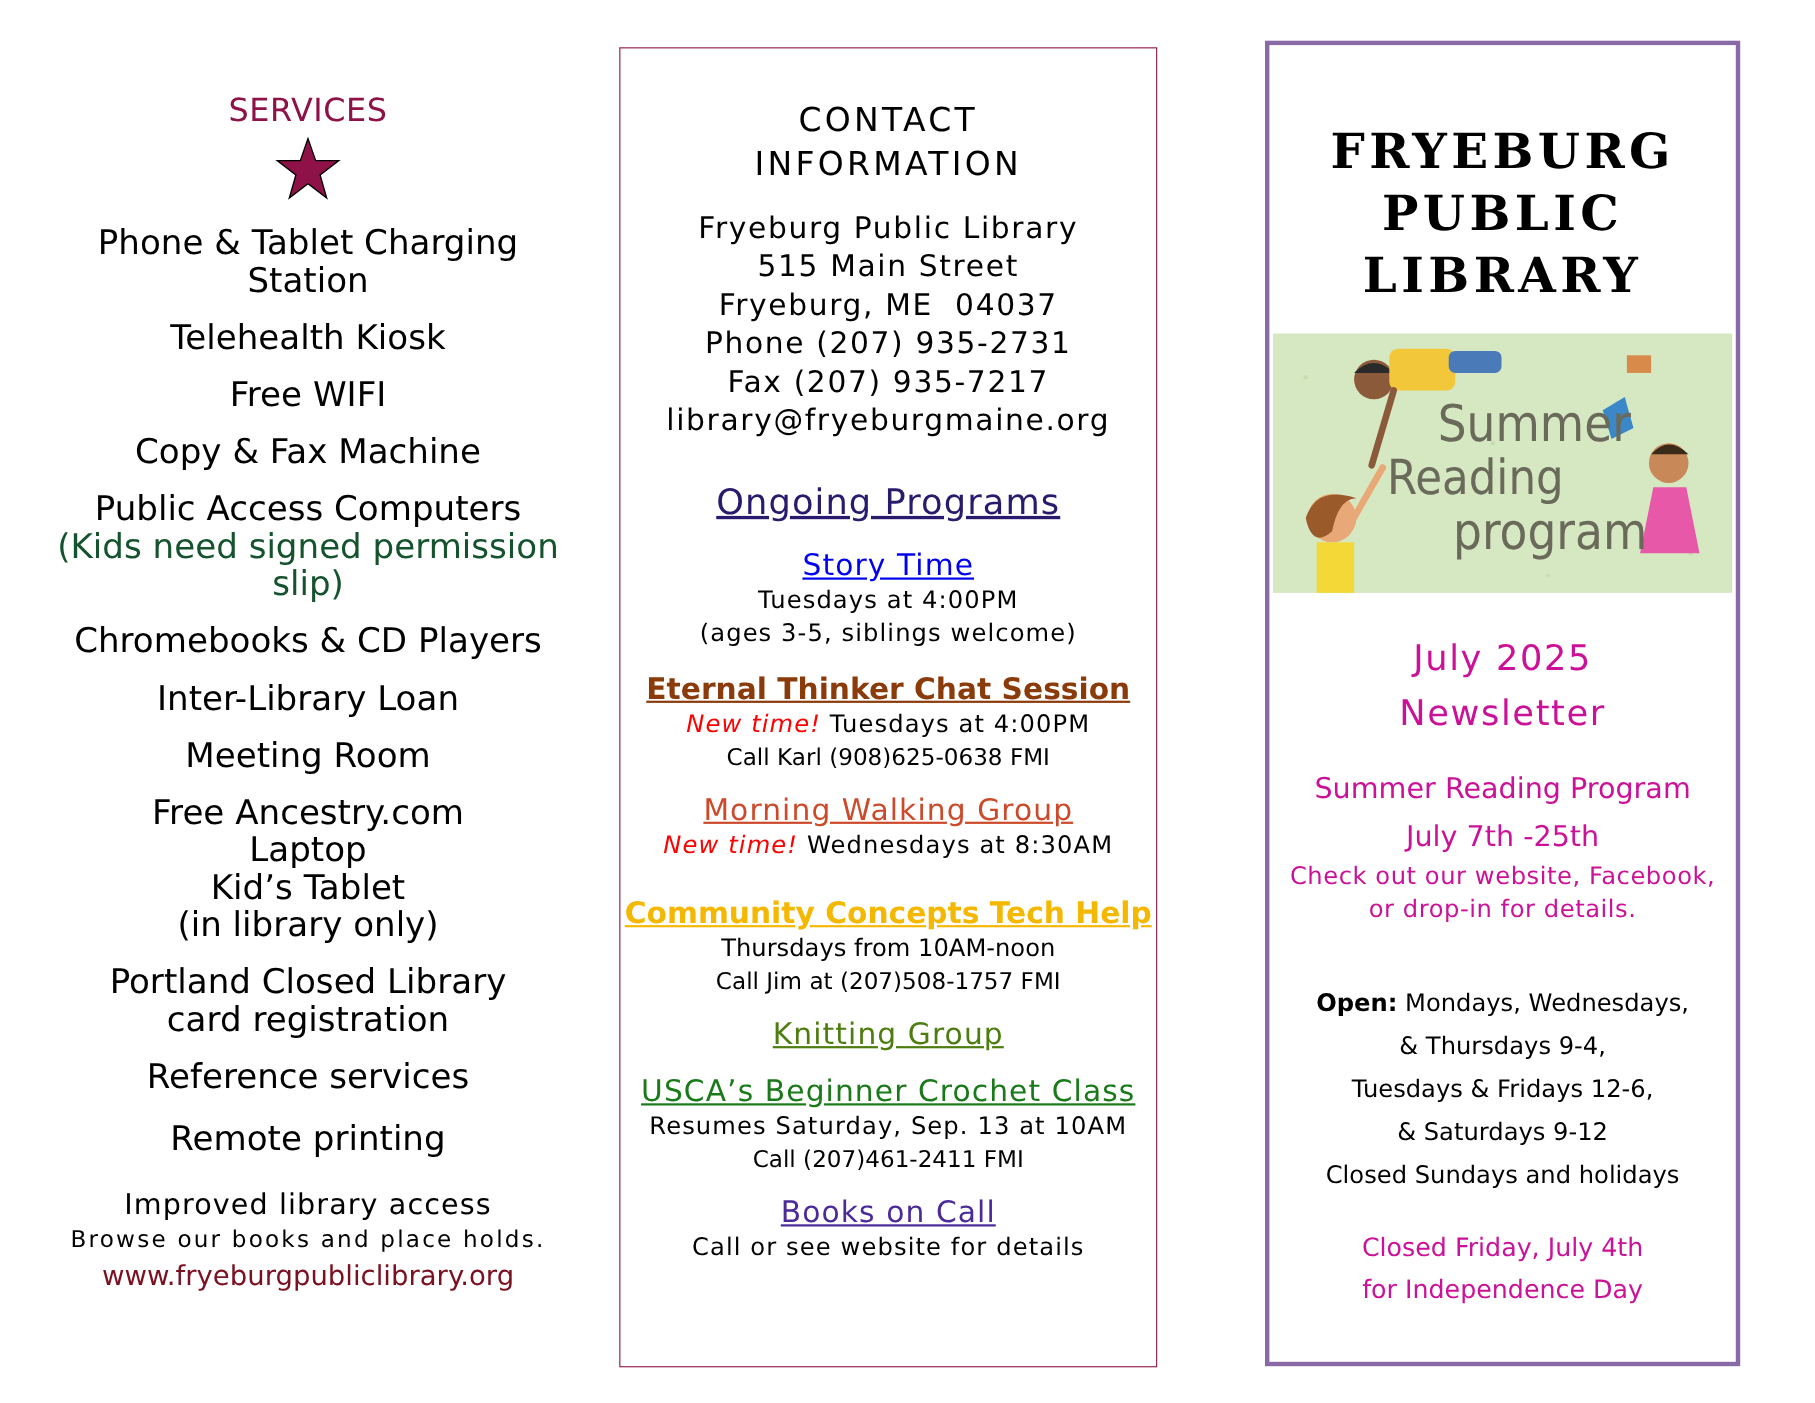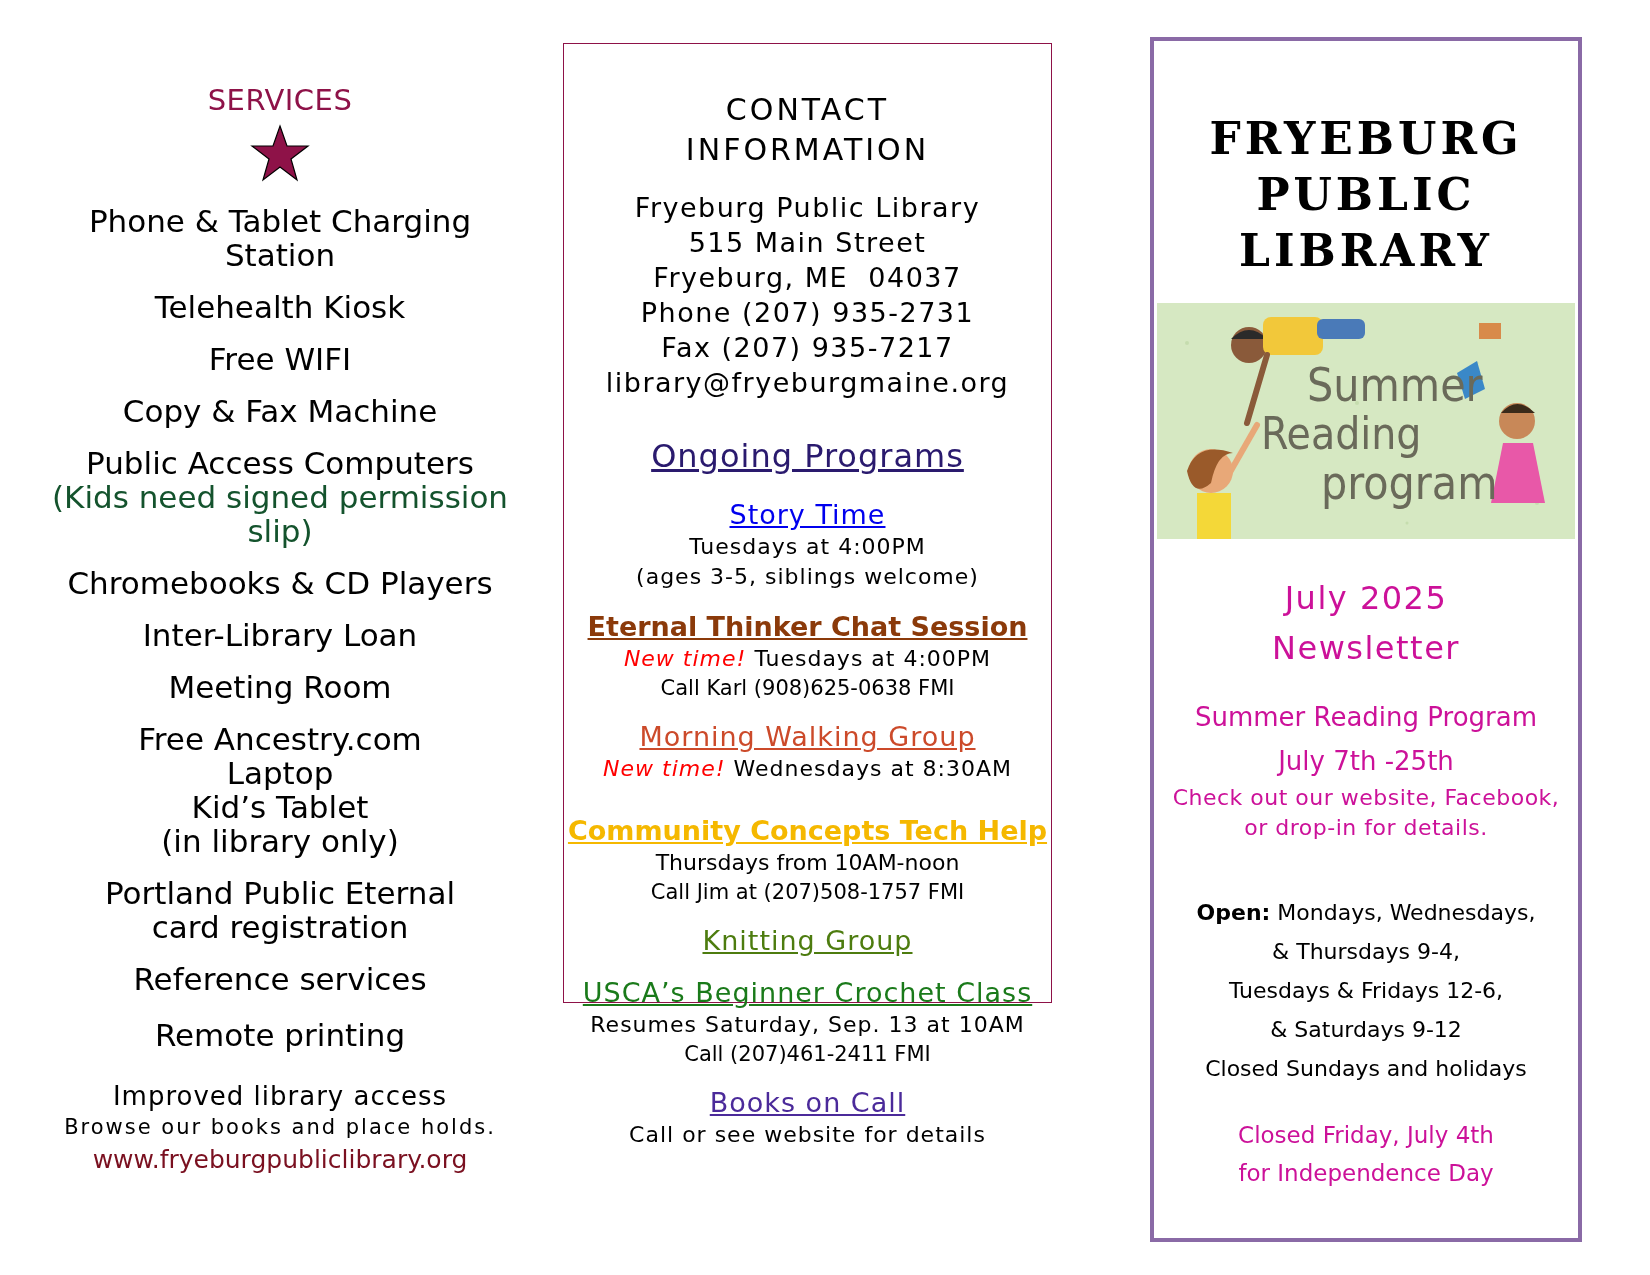--- a/index.html
+++ b/index.html
@@ -14,21 +14,21 @@
   .svc-list { margin-top: 22px; }
   .svc { font-size: 31px; line-height: 34px; margin-bottom: 18px; }
   .svc .line { display: block; }
   .svc .note { color: #14532d; display: block; }
   .access { margin-top: 28px; }
   .access .h { font-size: 26px; letter-spacing: 1px; line-height: 32px; }
   .access .sub { font-size: 21px; letter-spacing: 2px; line-height: 30px; }
   .access .url { font-size: 25px; color: #7a1020; line-height: 36px; }
 
   
-  #middle { left: 563px; top: 43px; width: 489px; height: 960px; border: 1.5px solid #8e1248; }
+  #middle { left: 563px; top: 43px; width: 489px; height: 1200px; border: 1.5px solid #8e1248; }
   .contact-title { font-size: 30px; letter-spacing: 3px; line-height: 40px; margin-top: 46px; }
   .contact-lines { margin-top: 20px; font-size: 27px; letter-spacing: 1.5px; line-height: 35px; }
   .progs-title { margin-top: 36px; font-size: 32px; color: #2a1a6e; text-decoration: underline; letter-spacing: 1px; line-height: 40px; }
   .prog { margin-top: 18px; }
   .prog .t { font-size: 27px; text-decoration: underline; line-height: 34px; letter-spacing: 1px; }
   .prog .d { font-size: 22px; line-height: 30px; letter-spacing: 1px; }
   .prog .s { font-size: 21px; line-height: 28px; }
   .prog .new { color: #ff0000; font-style: italic; }
   .t-story { color: #0000ee; }
   .t-eternal { color: #8b3a0a; font-weight: bold; letter-spacing: 0 !important; }
@@ -83,21 +83,21 @@
     <div class="svc">
         <span class="line">Meeting Room</span>
       </div>
     <div class="svc">
       <span class="line">Free Ancestry.com</span>
       <span class="line">Laptop</span>
       <span class="line">Kid’s Tablet</span>
       <span class="line">(in library only)</span>
     </div>
     <div class="svc">
-      <span class="line">Portland Public Eternal</span>
+      <span class="line">Portland Closed Library</span>
       <span class="line">card registration</span>
     </div>
     <div class="svc" style="margin-bottom:22px">
         <span class="line">Reference services</span>
       </div>
     <div class="svc">
         <span class="line">Remote printing</span>
       </div>
   </div>
   <div class="access">

